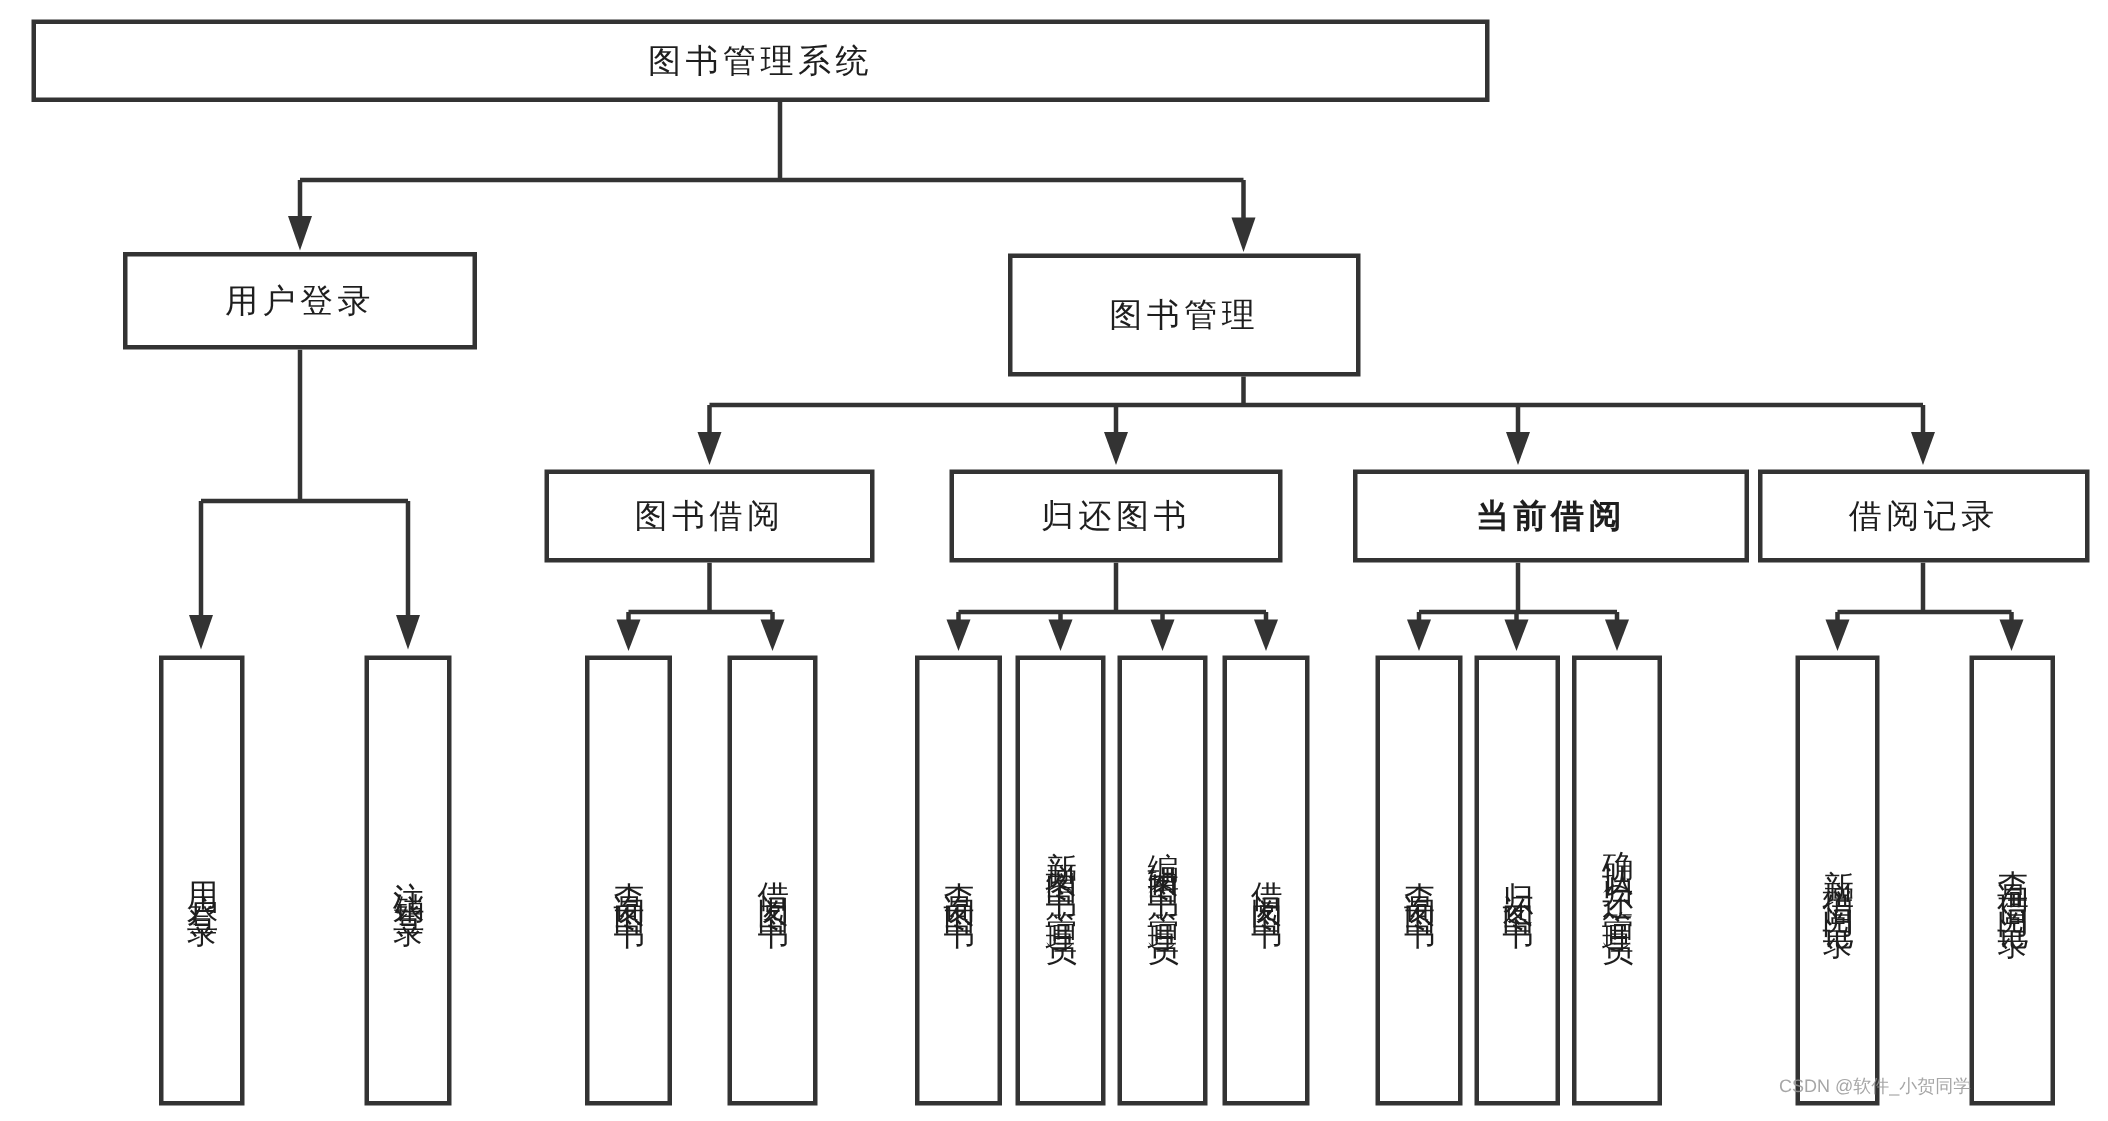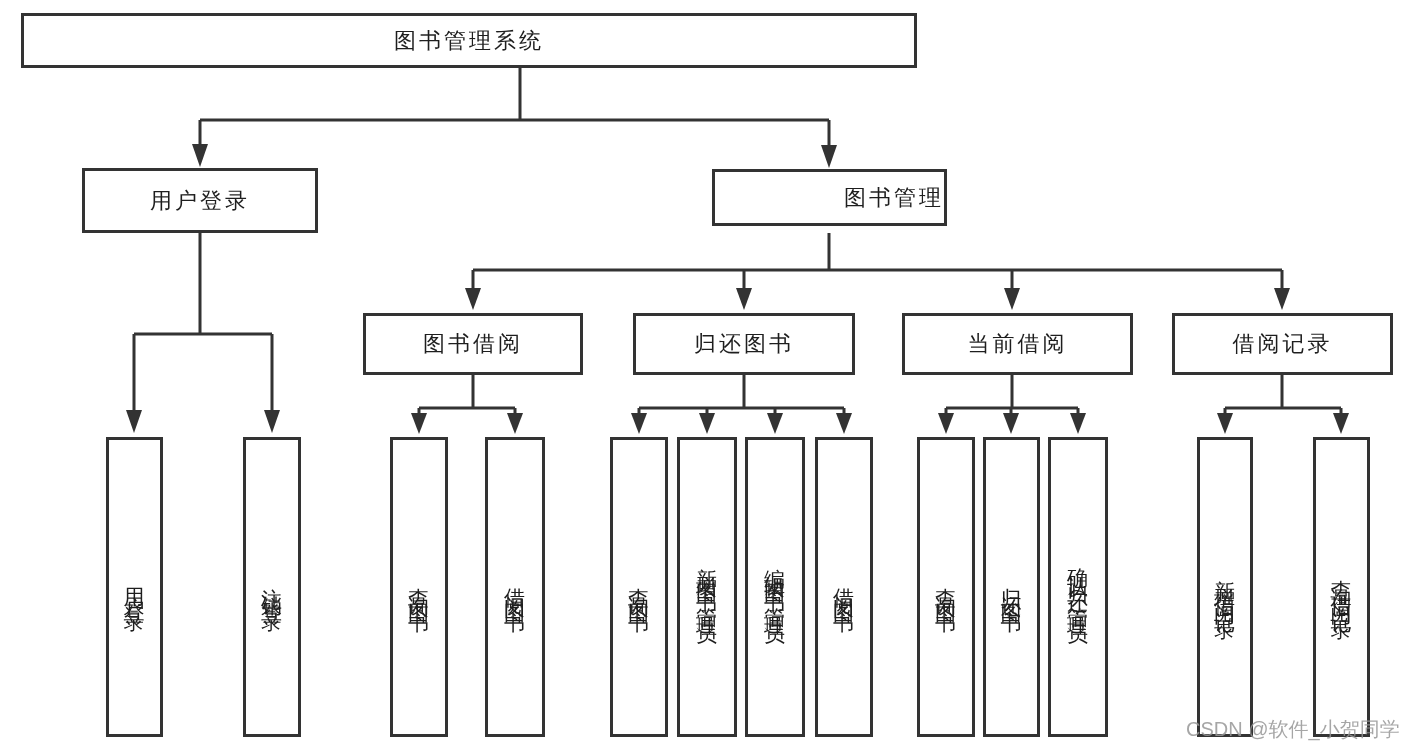--- a/index.html
+++ b/index.html
@@ -42,21 +42,21 @@
     text-orientation: mixed;
     font-size: 21px;
     letter-spacing: 8px;
     line-height: 1;
     white-space: nowrap;
   }
   .watermark {
     position: absolute;
     left: 1186px;
     top: 716px;
-    font-size: 20px;
+    font-size: 12px;
     color: rgba(150, 150, 150, 0.85);
     white-space: nowrap;
     z-index: 5;
   }
 </style>
 </head>
 <body>
 
 <div id="canvas">
 
@@ -93,38 +93,38 @@
       <polygon points="767,413 783,413 775,434"></polygon>
       <polygon points="836,413 852,413 844,434"></polygon>
       <polygon points="938,413 954,413 946,434"></polygon>
       <polygon points="1003,413 1019,413 1011,434"></polygon>
       <polygon points="1070,413 1086,413 1078,434"></polygon>
       <polygon points="1217,413 1233,413 1225,434"></polygon>
       <polygon points="1333,413 1349,413 1341,434"></polygon>
     </g>
   </svg>
 
-  <div class="node h" style="left:21px; top:13px; width:896px; height:55px;">
+  <div class="node h" style="left:21px; top:13px; width:972px; height:55px;">
     <span>图书管理系统</span>
   </div>
 
   <div class="node h" style="left:82px; top:168px; width:236px; height:65px;">
     <span>用户登录</span>
   </div>
-  <div class="node h" style="left:712px; top:169px; width:235px; height:57px;justify-content:flex-end;">
+  <div class="node h" style="left:672px; top:169px; width:235px; height:82px;">
     <span>图书管理</span>
   </div>
 
   <div class="node h" style="left:363px; top:313px; width:220px; height:62px;">
     <span>图书借阅</span>
   </div>
   <div class="node h" style="left:633px; top:313px; width:222px; height:62px;">
     <span>归还图书</span>
   </div>
-  <div class="node h" style="left:902px; top:313px; width:231px; height:62px;">
+  <div class="node h" style="left:902px; top:313px; width:264px; height:62px;font-weight:bold;">
     <span>当前借阅</span>
   </div>
   <div class="node h" style="left:1172px; top:313px; width:221px; height:62px;">
     <span>借阅记录</span>
   </div>
 
   <div class="node v" style="left:106px; top:437px; width:57px; height:300px;">
     <span>用户登录</span>
   </div>
   <div class="node v" style="left:243px; top:437px; width:58px; height:300px;">

